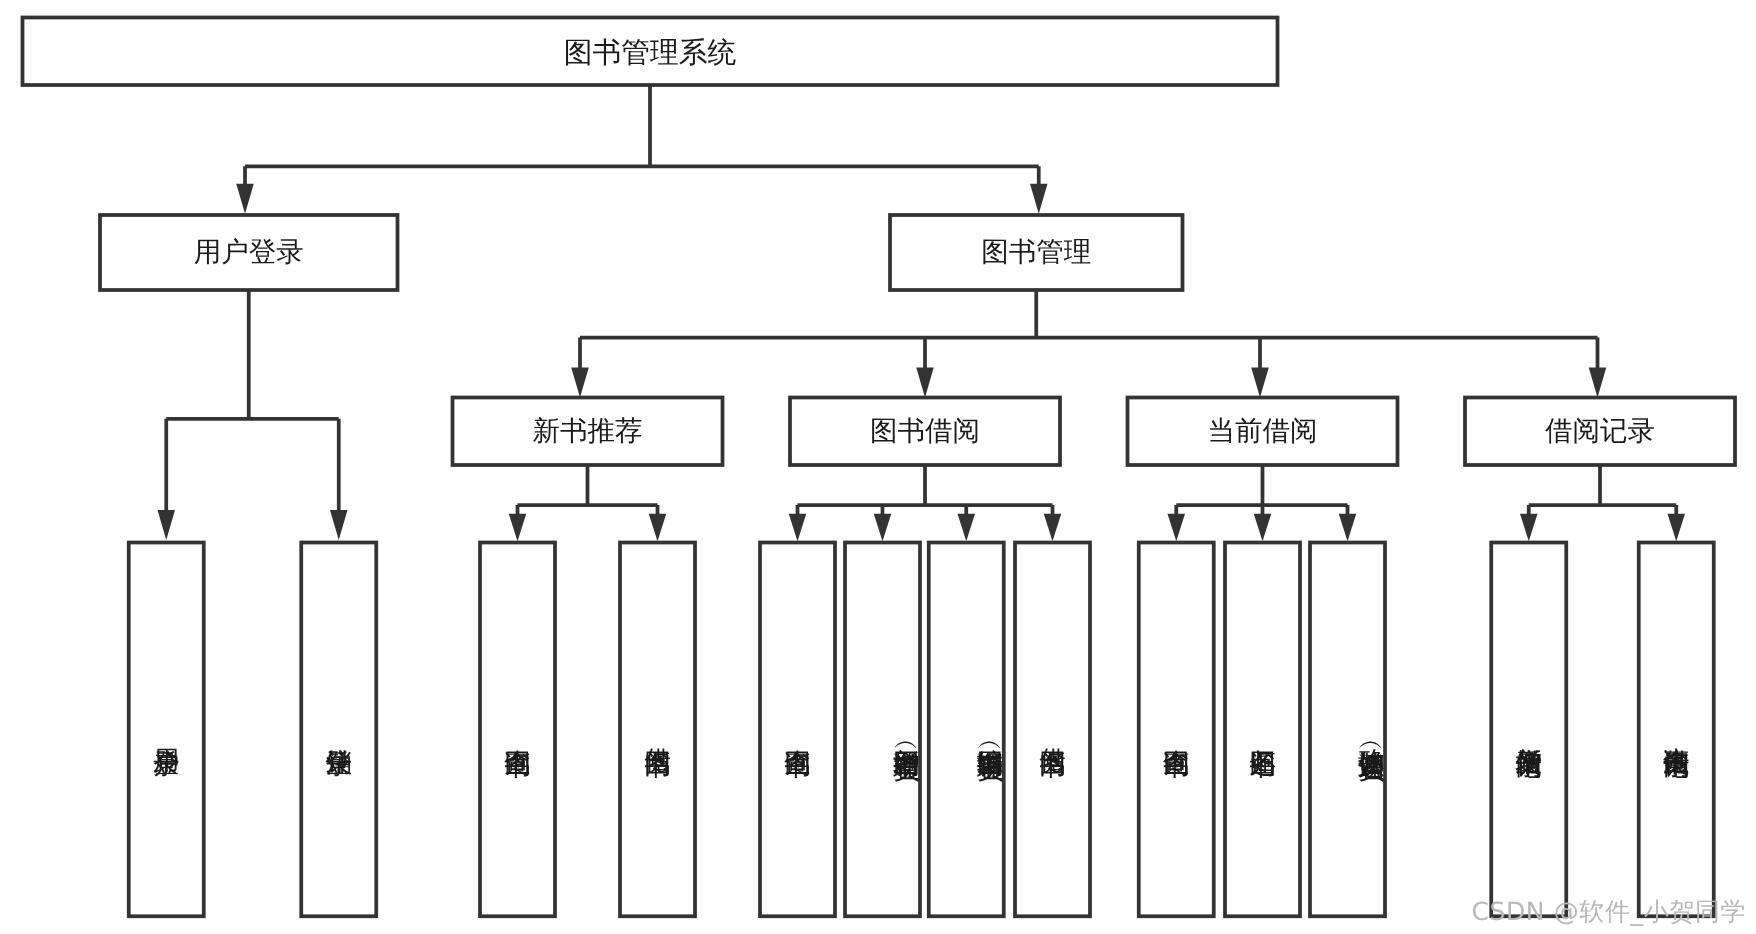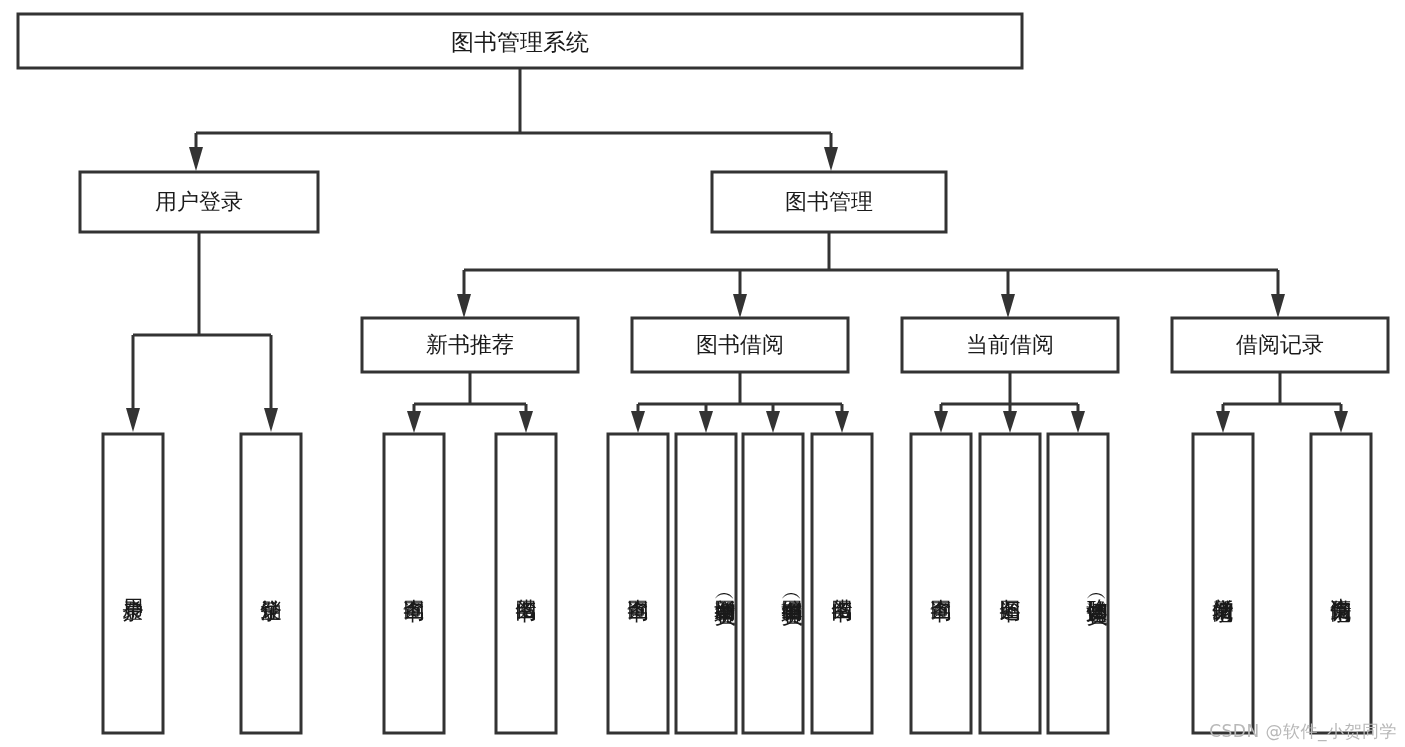--- a/index.html
+++ b/index.html
@@ -70,21 +70,21 @@
     pointer-events: none;
   }
   .vlabel.center {
     align-items: center;
   }
   #watermark {
     position: absolute;
     right: 8px;
     bottom: 4px;
     font-family: "DejaVu Sans", "Liberation Sans", sans-serif;
-    font-size: 17px;
+    font-size: 20px;
     color: #b8b8b8;
     letter-spacing: 0.5px;
     white-space: nowrap;
   }
 </style>
 </head>
 <body>
 
 <div id="diagram-root">
 

